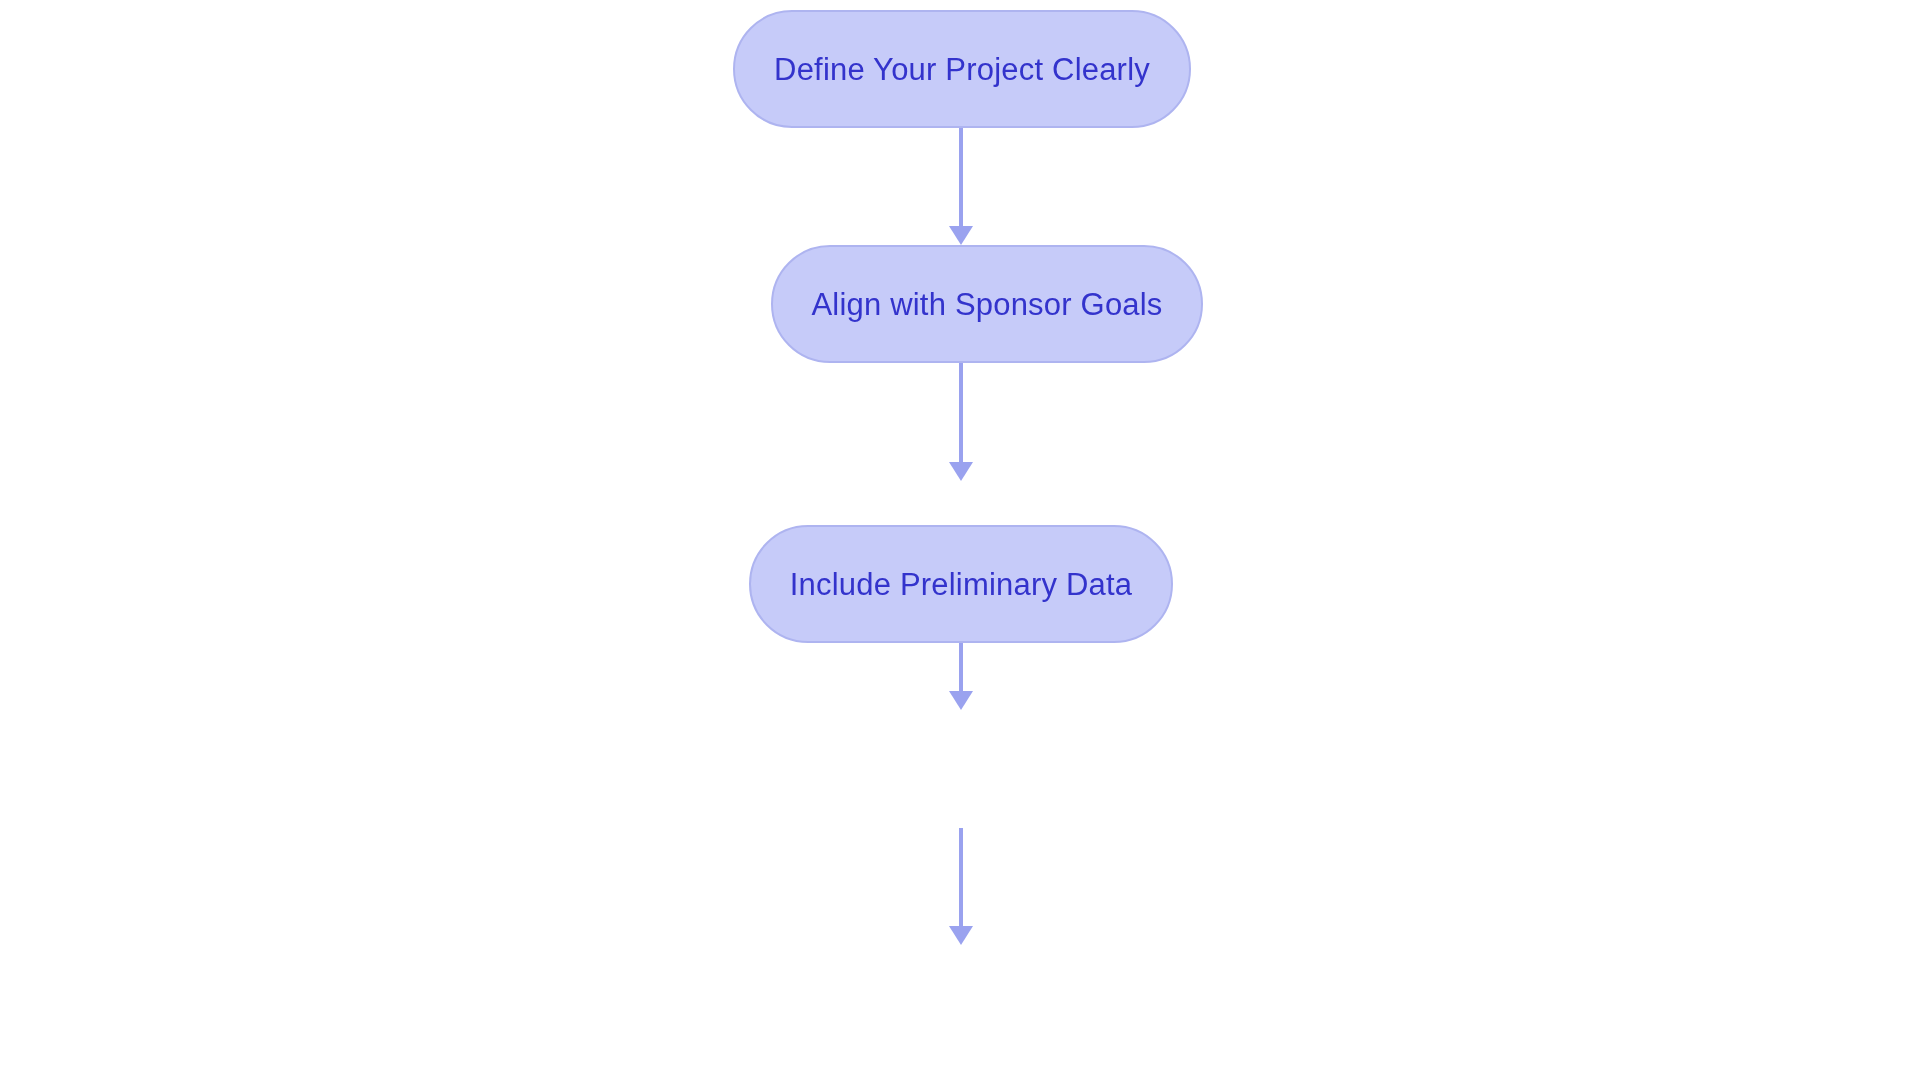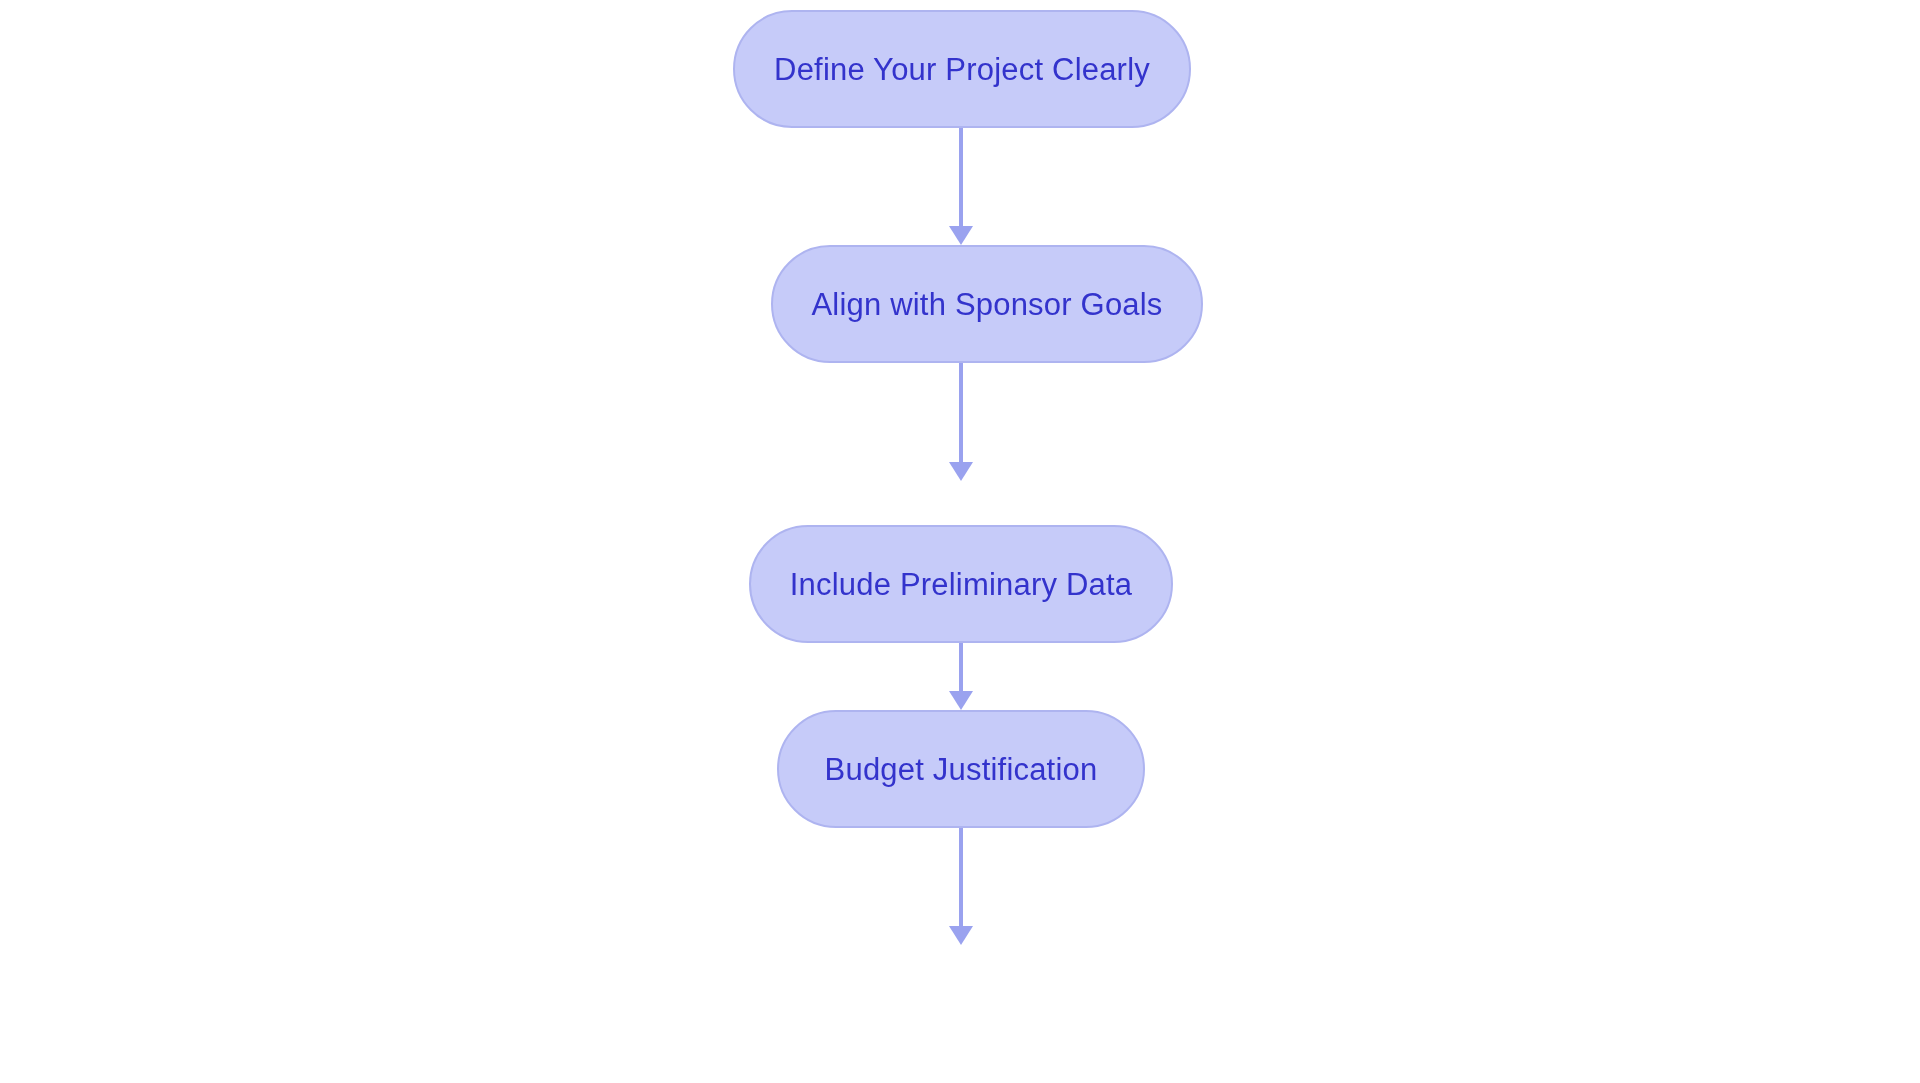--- a/index.html
+++ b/index.html
@@ -131,19 +131,16 @@
     </div>
 
     <div class="node node-1">
       <span class="node-label">Align with Sponsor Goals</span>
     </div>
 
     <div class="node node-2">
       <span class="node-label">Include Preliminary Data</span>
     </div>
 
-    <div class="node node-3">
-      <span class="node-label">Budget Justification</span>
-    </div>
 
 
   </div>
 </div>
 
 </body></html>

